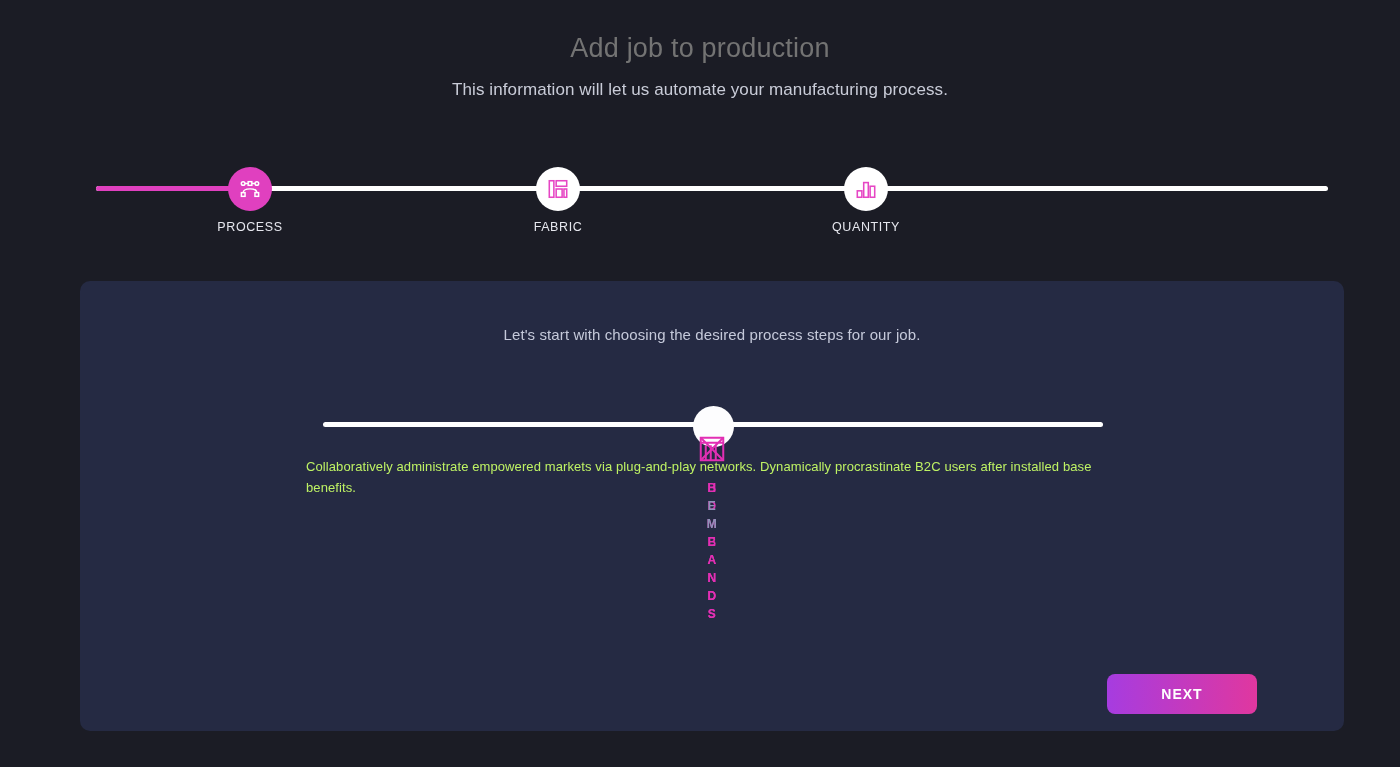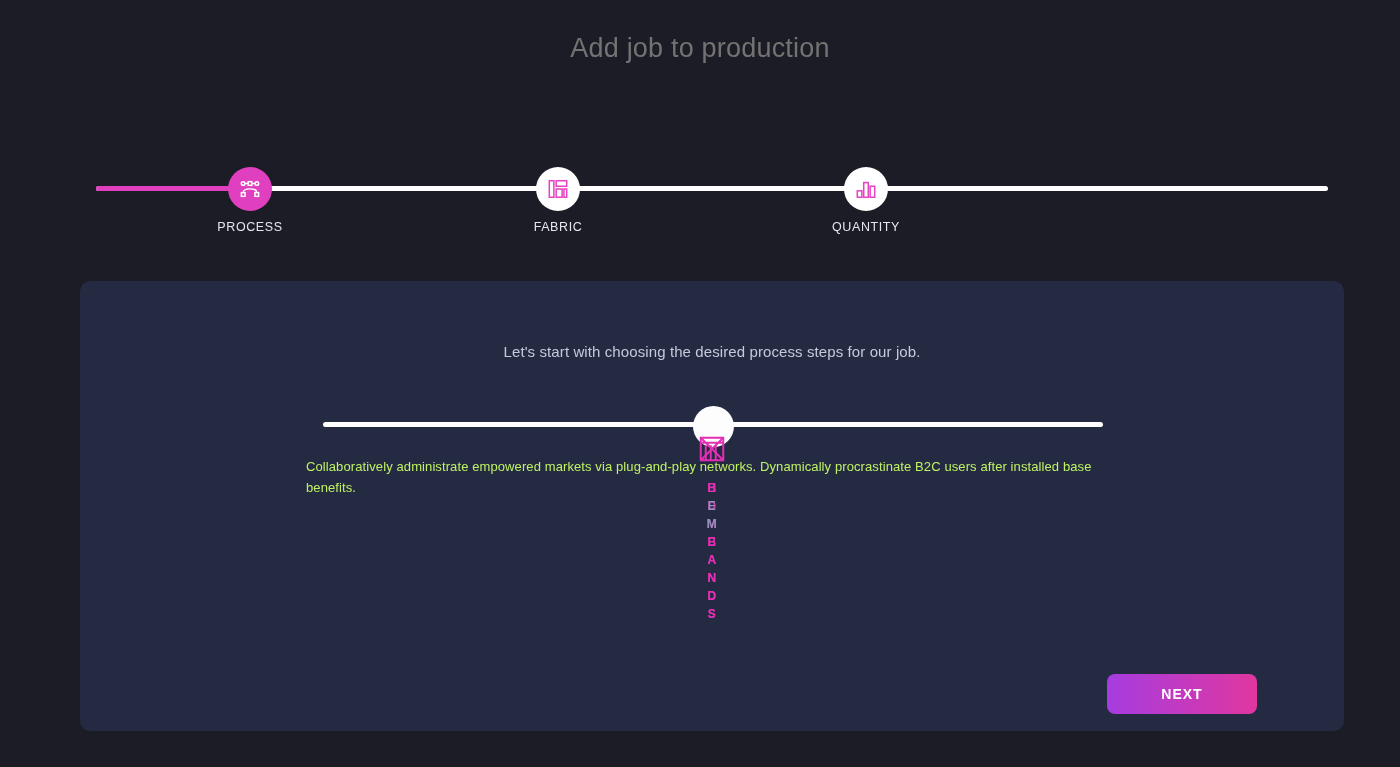--- a/index.html
+++ b/index.html
@@ -102,21 +102,21 @@
     top: 281px;
     width: 1264px;
     height: 450px;
     background: #252a43;
     border-radius: 10px;
   }
   .card-intro {
     text-align: center;
     font-size: 15px;
     color: #c5c9da;
-    padding-top: 62px;
+    padding-top: 45px;
     letter-spacing: 0.1px;
   }
 
   
   .slider-wrap {
     position: absolute;
     left: 243px;
     top: 125px;
     width: 780px;
     height: 40px;
@@ -207,20 +207,21 @@
     cursor: pointer;
   }
 </style>
 </head>
 <body>
 
 <div id="app">
 
   <div class="header">
     <div class="page-title">Add job to production</div>
+    <div class="page-subtitle">This information will let us automate your manufacturing process.</div>
   </div>
 
   <div class="stepper">
     <div class="stepper-track"></div>
     <div class="stepper-progress"></div>
 
     <div class="step" style="left:462px;">
       <div class="step-circle">
         <span class="step-icon">
           <svg viewBox="0 0 24 24" width="22" height="22" fill="none" stroke="#e646c4" stroke-width="1.7">

